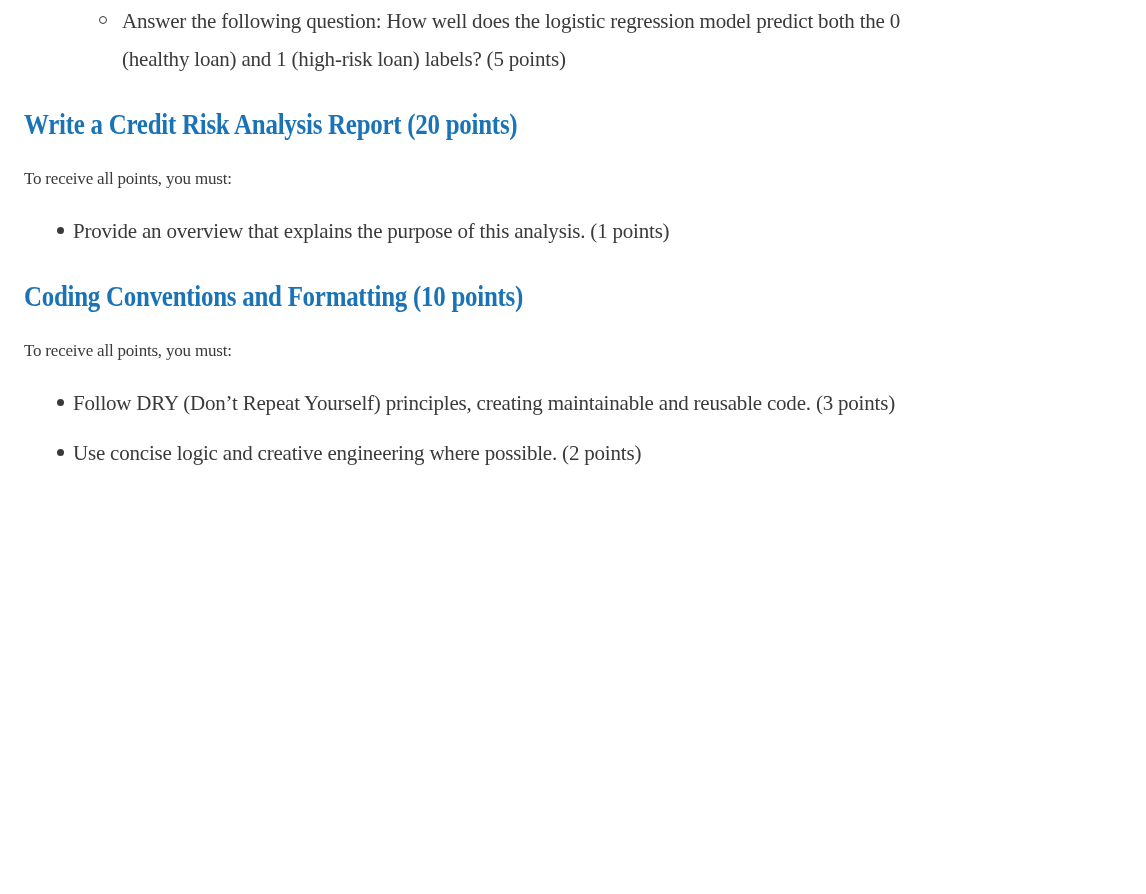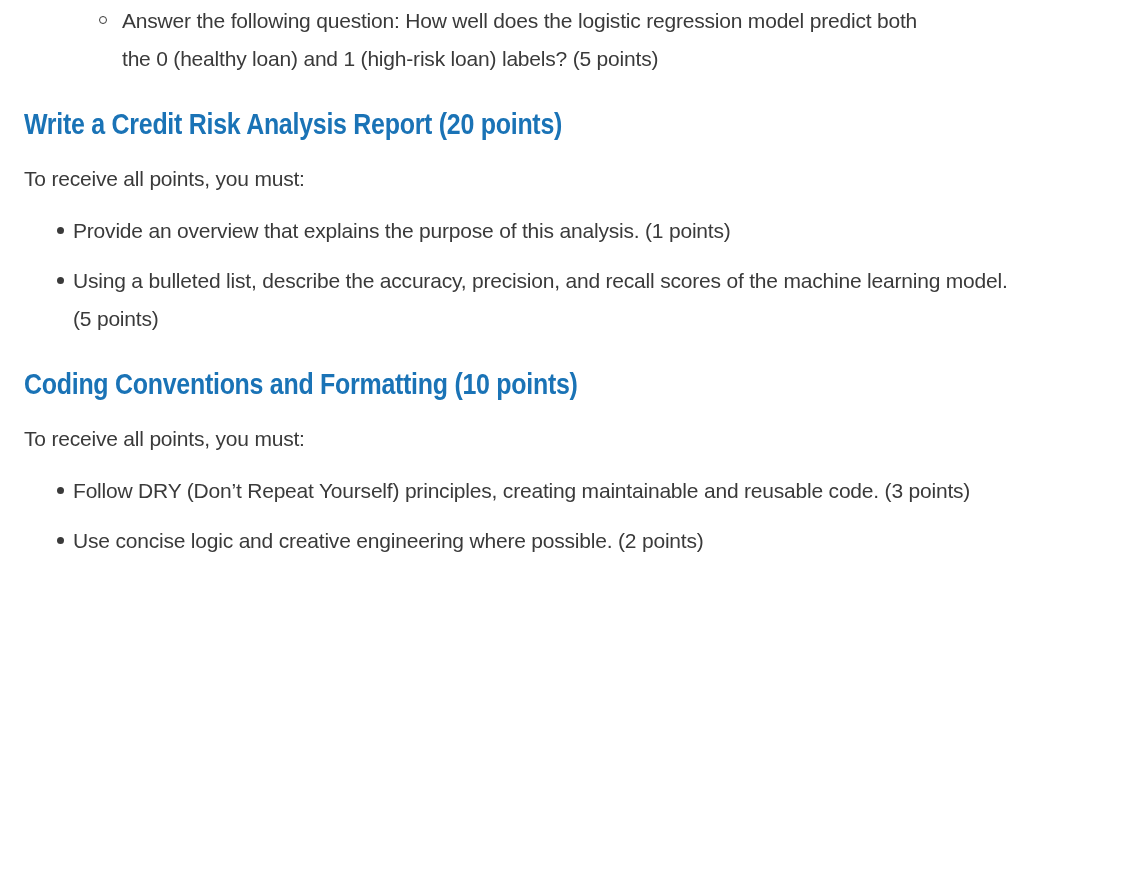--- a/index.html
+++ b/index.html
@@ -9,38 +9,38 @@
   }
   *{box-sizing:border-box;}
   html,body{margin:0;padding:0;}
   body{background:var(--bg);}
   .page{
     width:1146px;
     height:632px;
     overflow:hidden;
     background:var(--bg);
     padding-top:2px;
-    font-family:Liberation Sans, sans-serif;
+    font-family:Liberation Serif, serif;
     color:var(--text-color);
     letter-spacing:-0.2px;
   }
   h2.section-heading{
     margin:26px 0 0 24px;
     font-size:29px;
     line-height:40px;
     font-weight:700;
     color:var(--heading-color);
     letter-spacing:-0.3px;
     transform:scaleX(0.86);
     transform-origin:0 50%;
     white-space:nowrap;
   }
   p.section-intro{
     margin:16px 0 0 24px;
-    font-size:21px;
+    font-size:17px;
     line-height:38px;
   }
   ul.bullet-list{
     list-style:none;
     margin:14px 0 0 0;
     padding:0 0 0 73px;
   }
   .page > ul.bullet-list:first-child{margin-top:0;}
   ul.bullet-list li{
     position:relative;
@@ -83,21 +83,20 @@
   <ul class="bullet-list level2">
     <li>Answer the following question: How well does the logistic regression model predict both the 0 (healthy loan) and 1 (high-risk loan) labels? (5 points)</li>
   </ul>
 
   <h2 class="section-heading">Write a Credit Risk Analysis Report (20 points)</h2>
 
   <p class="section-intro">To receive all points, you must:</p>
 
   <ul class="bullet-list level1">
     <li>Provide an overview that explains the purpose of this analysis. (1 points)</li>
-    <li>Using a bulleted list, describe the accuracy, precision, and recall scores of the machine learning model. (5 points)</li>
   </ul>
 
   <h2 class="section-heading">Coding Conventions and Formatting (10 points)</h2>
 
   <p class="section-intro">To receive all points, you must:</p>
 
   <ul class="bullet-list level1">
     <li>Follow DRY (Don’t Repeat Yourself) principles, creating maintainable and reusable code. (3 points)</li>
     <li>Use concise logic and creative engineering where possible. (2 points)</li>
   </ul>

